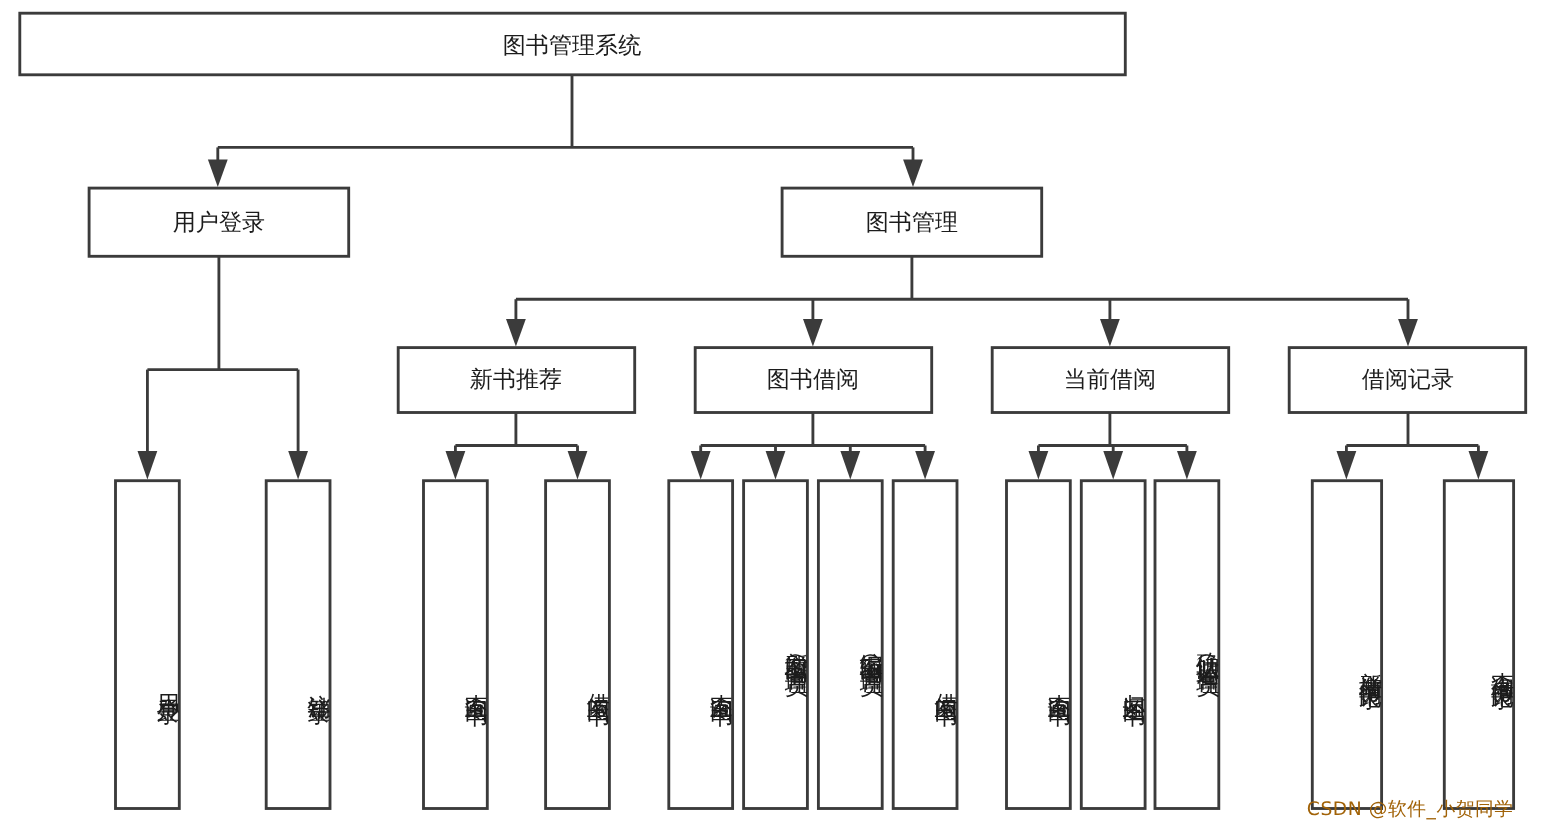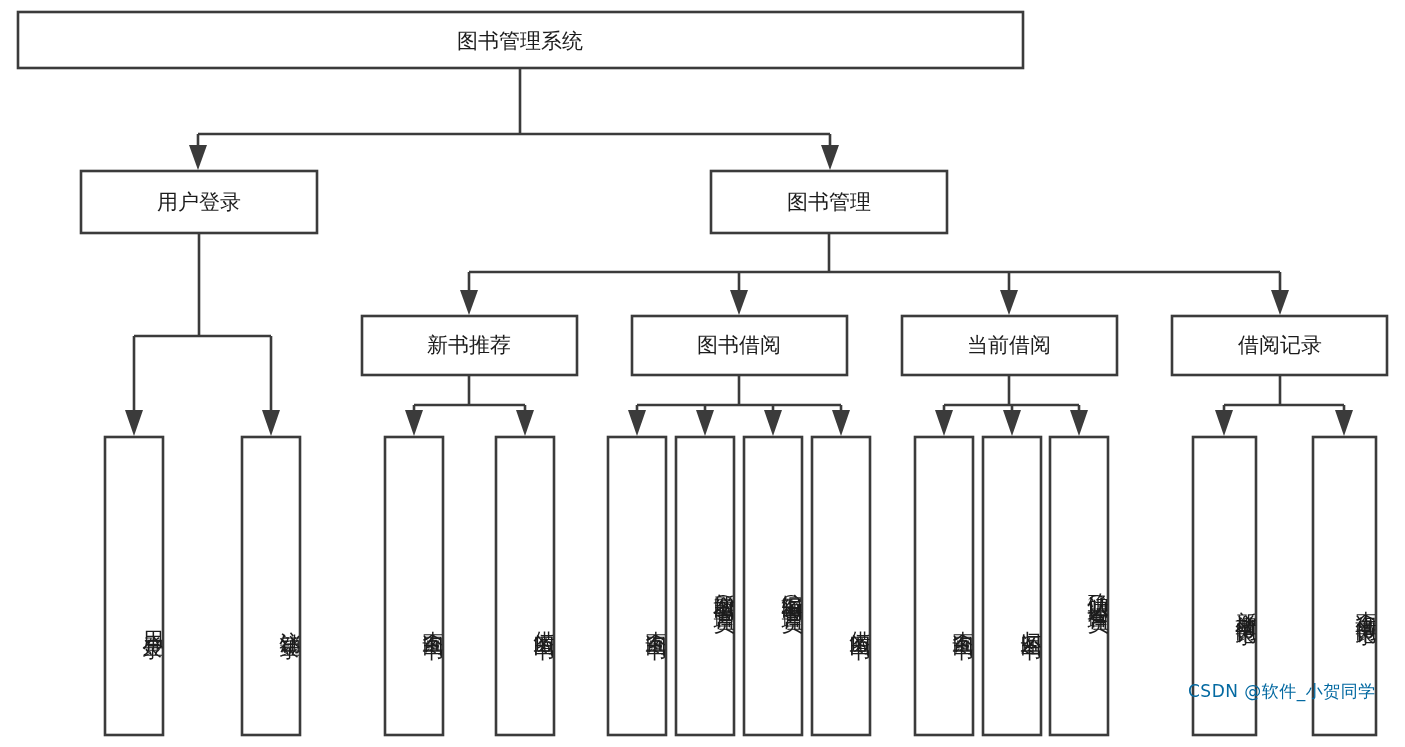--- a/index.html
+++ b/index.html
@@ -61,24 +61,24 @@
     text-align: center;
     display: flex;
     align-items: flex-start;
     justify-content: center;
     pointer-events: none;
     white-space: nowrap;
   }
   .watermark {
     position: absolute;
     left: 1188px;
-    top: 680px;
+    top: 724px;
     font-family: "DejaVu Sans", "Liberation Sans", sans-serif;
     font-size: 17px;
-    color: #0369a1;
+    color: #a16207;
     white-space: nowrap;
     letter-spacing: 0.5px;
   }
 </style>
 </head>
 <body>
 
 <div id="diagram-root">
 
   <svg id="flow-svg" viewBox="0 0 1405 747">

